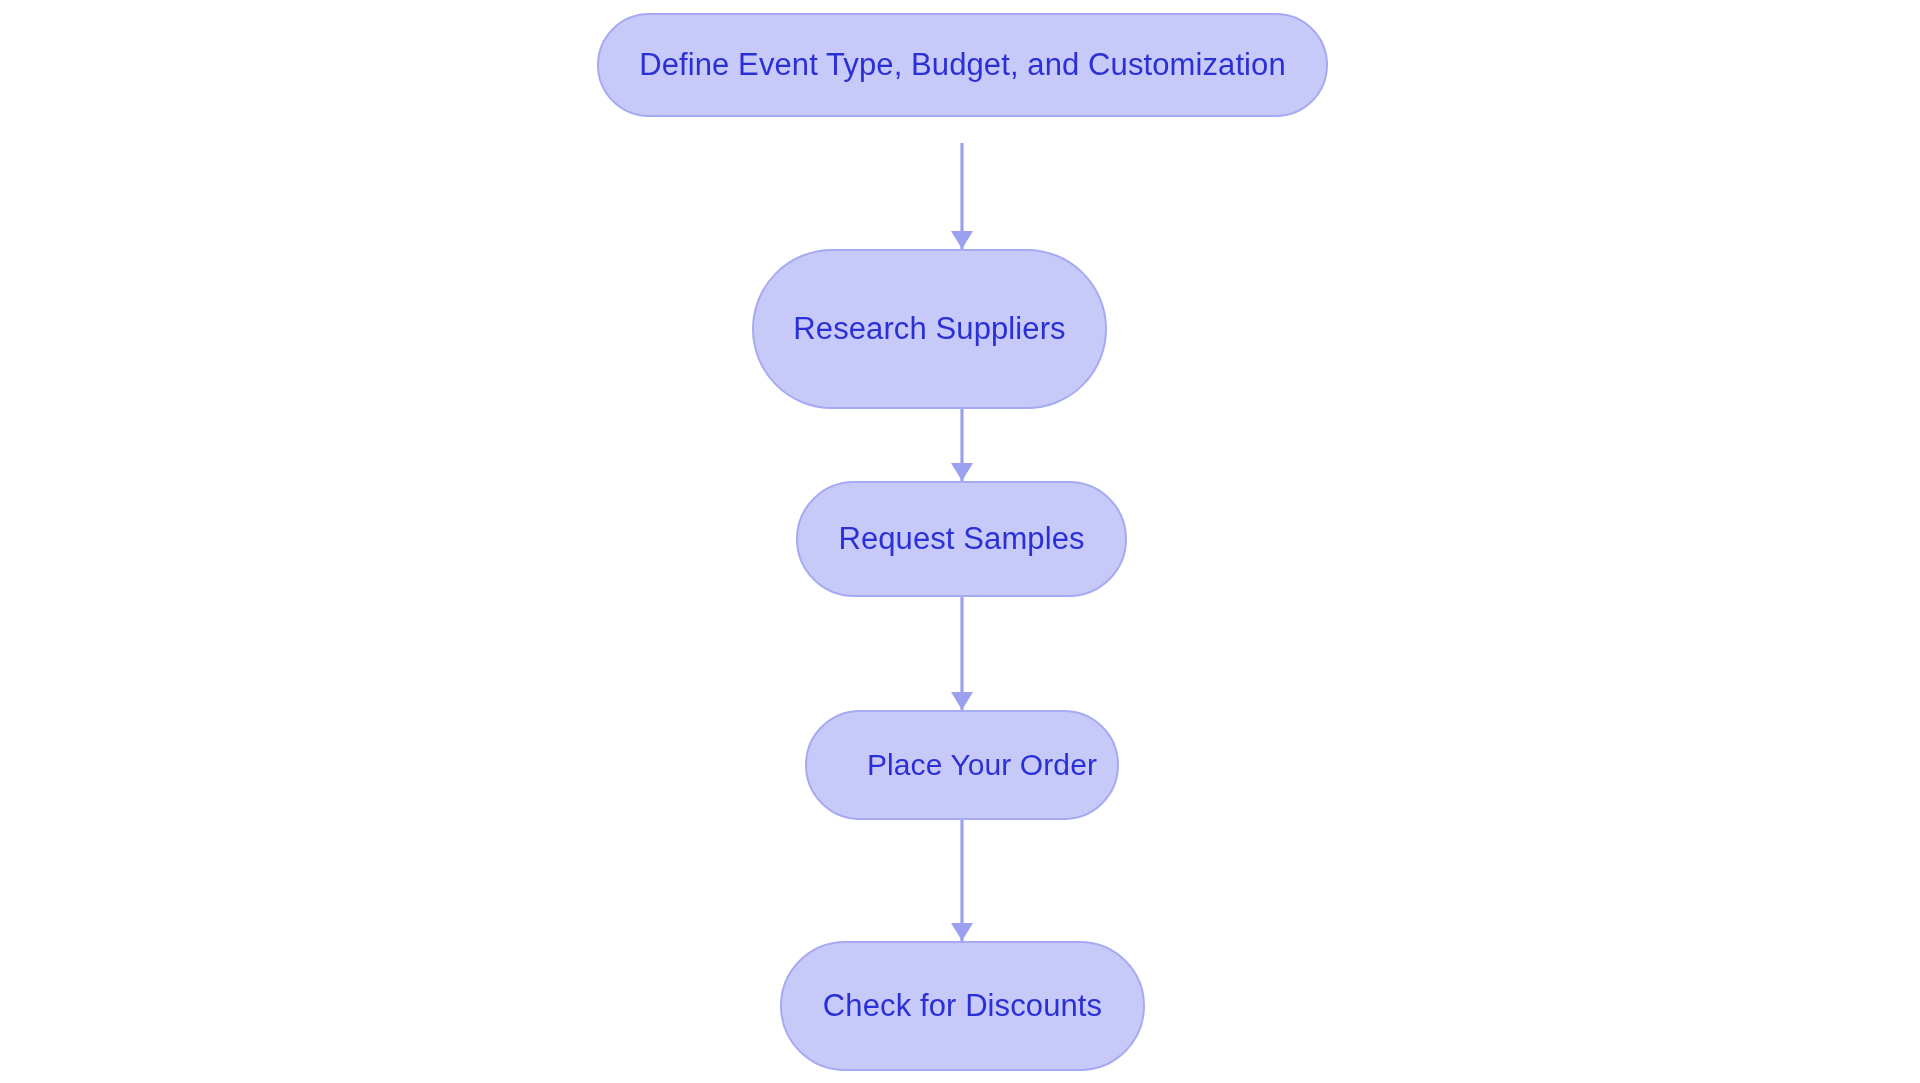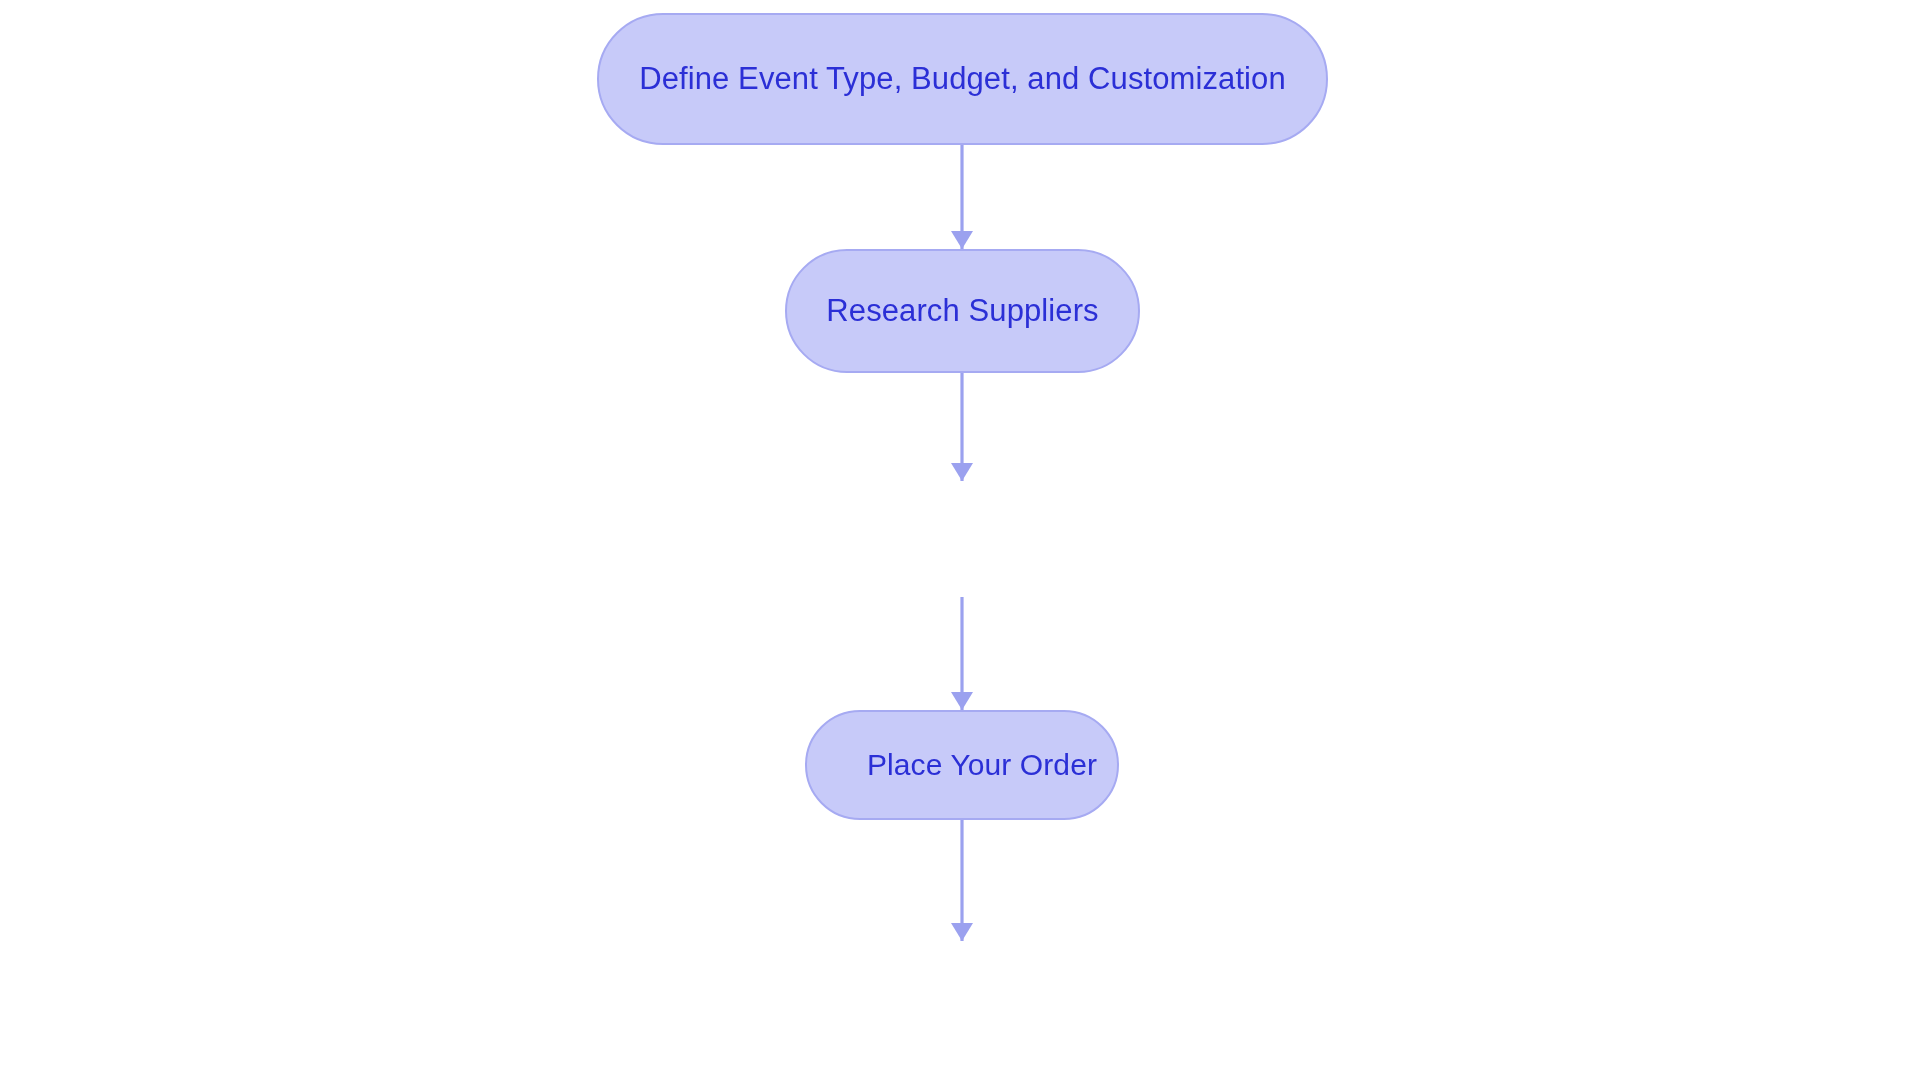--- a/index.html
+++ b/index.html
@@ -36,22 +36,22 @@
     border: 2px solid #a6aaf2;
     border-radius: 999px;
     color: #2b2fd6;
     text-align: center;
     white-space: nowrap;
   }
   .node-label {
     color: #2b2fd6;
     letter-spacing: 0.1px;
   }
-  .node-1 { left: 597px; top: 13px;  width: 731px; height: 132px; }
-  .node-2 { left: 785px; top: 249px; width: 355px; height: 124px; }
+  .node-1 { left: 597px; top: 13px;  width: 731px; height: 104px; }
+  .node-2 { left: 752px; top: 249px; width: 355px; height: 160px; }
   .node-3 { left: 796px; top: 481px; width: 331px; height: 116px; }
   .node-4 { left: 805px; top: 710px; width: 314px; height: 110px; }
   .node-5 { left: 780px; top: 941px; width: 365px; height: 130px; }
 
   .node-1 .node-label { font-size: 31px; }
   .node-2 .node-label { font-size: 31px; }
   .node-3 .node-label { font-size: 31px; }
   .node-4 .node-label { font-size: 30px; margin-left: 40px; }
   .node-5 .node-label { font-size: 31px; }
 </style>
@@ -89,19 +89,25 @@
   </svg>
 
   <div class="node node-1">
     <span class="node-label">Define Event Type, Budget, and Customization</span>
   </div>
 
   <div class="node node-2">
     <span class="node-label">Research Suppliers</span>
   </div>
 
+  <div class="node node-3">
+    <span class="node-label">Request Samples</span>
+  </div>
 
   <div class="node node-4">
     <span class="node-label">Place Your Order</span>
   </div>
 
+  <div class="node node-5">
+    <span class="node-label">Check for Discounts</span>
+  </div>
 
 </div>
 
 </body></html>

